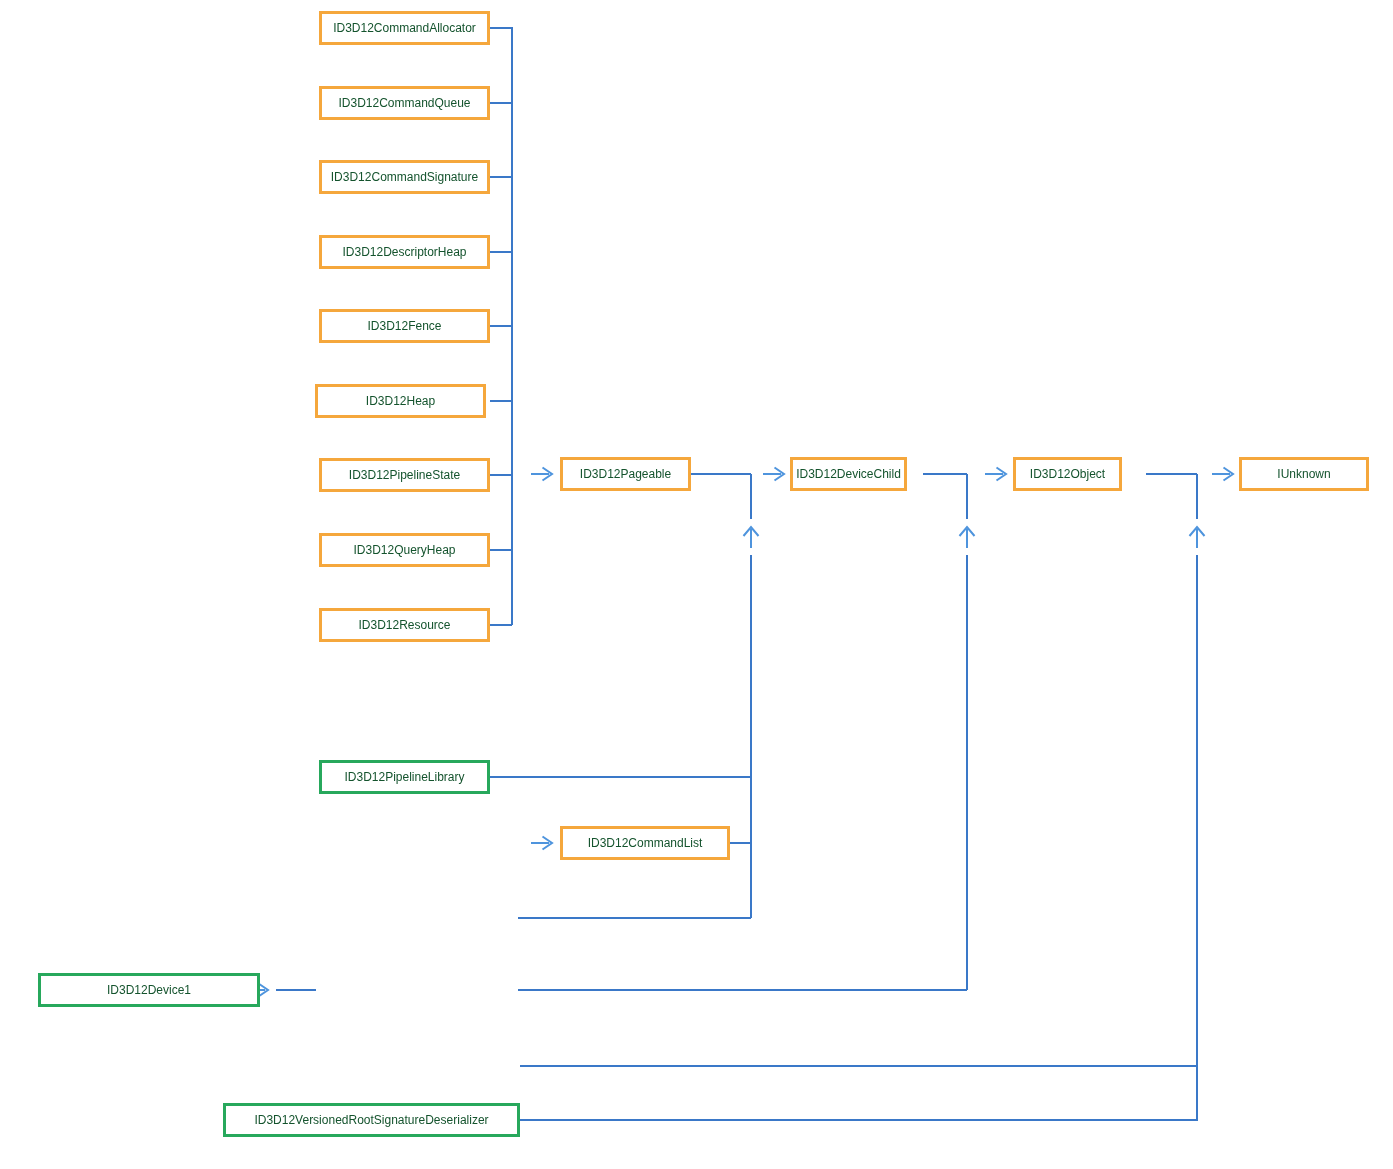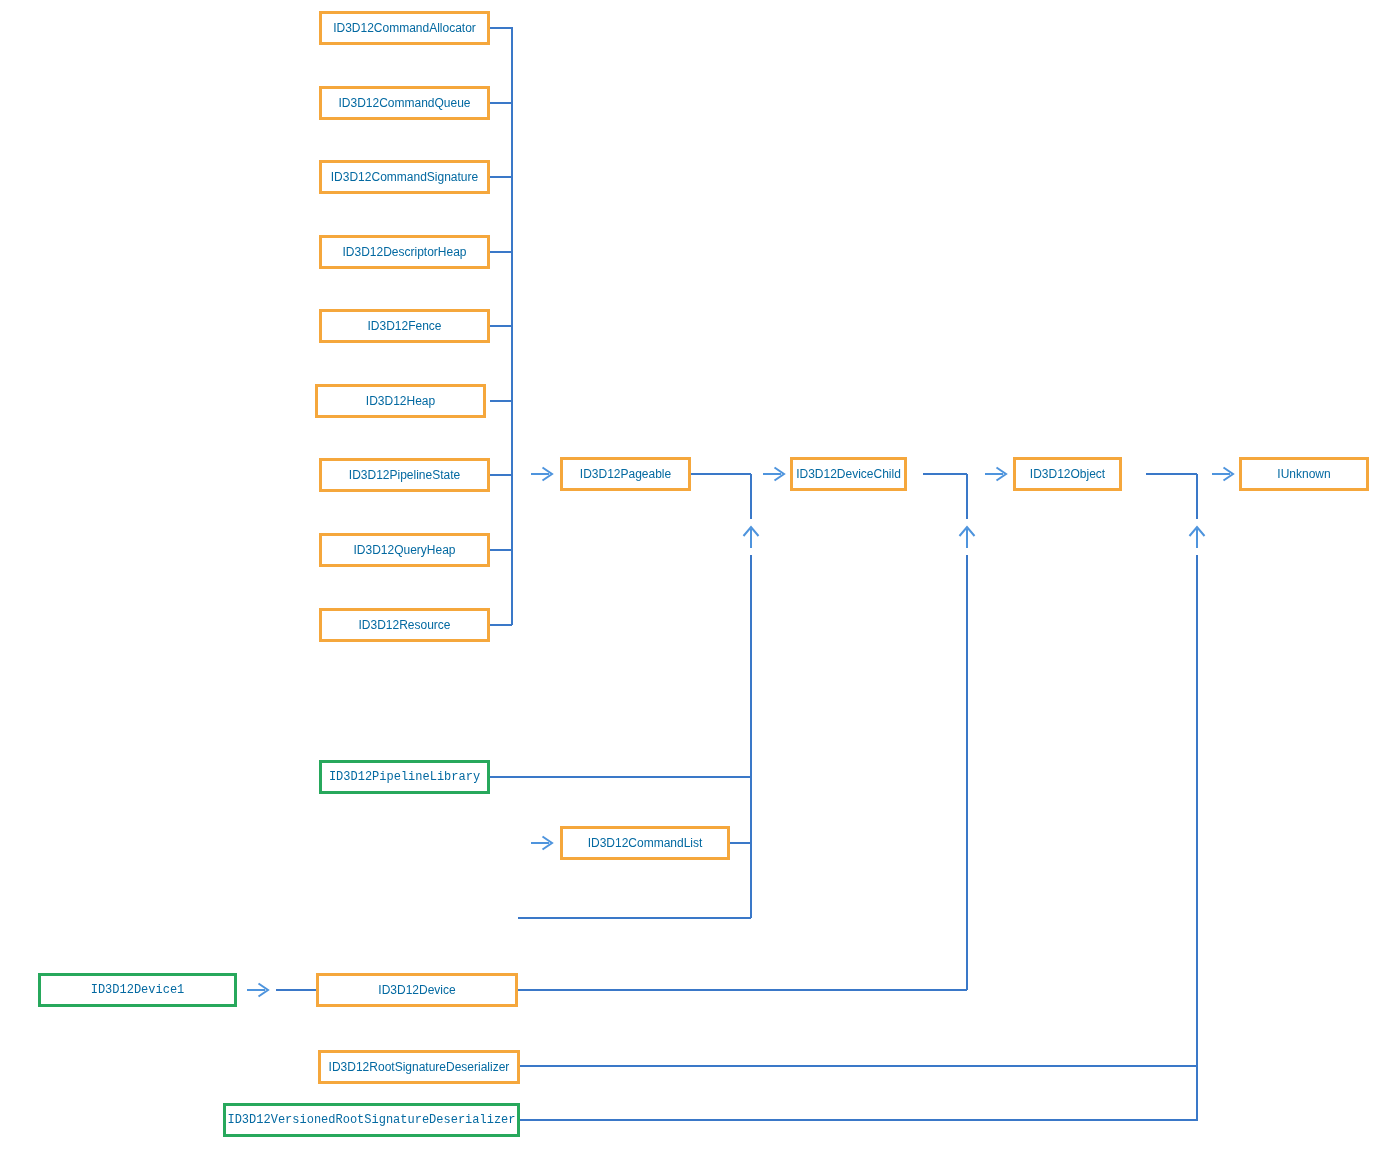--- a/index.html
+++ b/index.html
@@ -11,25 +11,25 @@
     overflow:hidden;
   }
   #wires{position:absolute;left:0;top:0;}
   .node{
     position:absolute;
     height:34px;
     box-sizing:border-box;
     background:#ffffff;
     border:3px solid #F5A73C;
     display:flex;align-items:center;justify-content:center;
-    font-size:12px;color:#0369a1;
+    font-size:12px;color:#14532d;
     white-space:nowrap;
     z-index:2;
   }
-  .node.green{border-color:#27A85C;font-family:Liberation Mono, monospace;}
+  .node.green{border-color:#27A85C;}
 </style>
 </head>
 <body>
 
 <div id="stage">
 
   <svg id="wires" width="1393" height="1169" viewBox="0 0 1393 1169">
 
     <g stroke="#3A78C8" stroke-width="2" fill="none">
       <path d="M490 28 H512 V625 M490 103 H512 M490 177 H512 M490 252 H512 M490 326 H512 M490 401 H512 M490 475 H512 M490 550 H512 M490 625 H512"></path>
@@ -92,26 +92,20 @@
   <div class="node" style="left:1239px;top:457px;width:130px">
       <span>IUnknown</span>
     </div>
 
   <div class="node green" style="left:319px;top:760px;width:171px">
       <span>ID3D12PipelineLibrary</span>
     </div>
   <div class="node" style="left:560px;top:826px;width:170px">
       <span>ID3D12CommandList</span>
     </div>
-  <div class="node green" style="left:38px;top:973px;width:199px">
+  <div class="node green" style="left:38px;top:973px;width:222px">
       <span>ID3D12Device1</span>
-    </div>
-  <div class="node" style="left:316px;top:973px;width:202px">
-      <span>ID3D12Device</span>
-    </div>
-  <div class="node" style="left:318px;top:1050px;width:202px">
-      <span>ID3D12RootSignatureDeserializer</span>
     </div>
   <div class="node green" style="left:223px;top:1103px;width:297px">
       <span>ID3D12VersionedRootSignatureDeserializer</span>
     </div>
 
 </div>
 
 </body></html>

